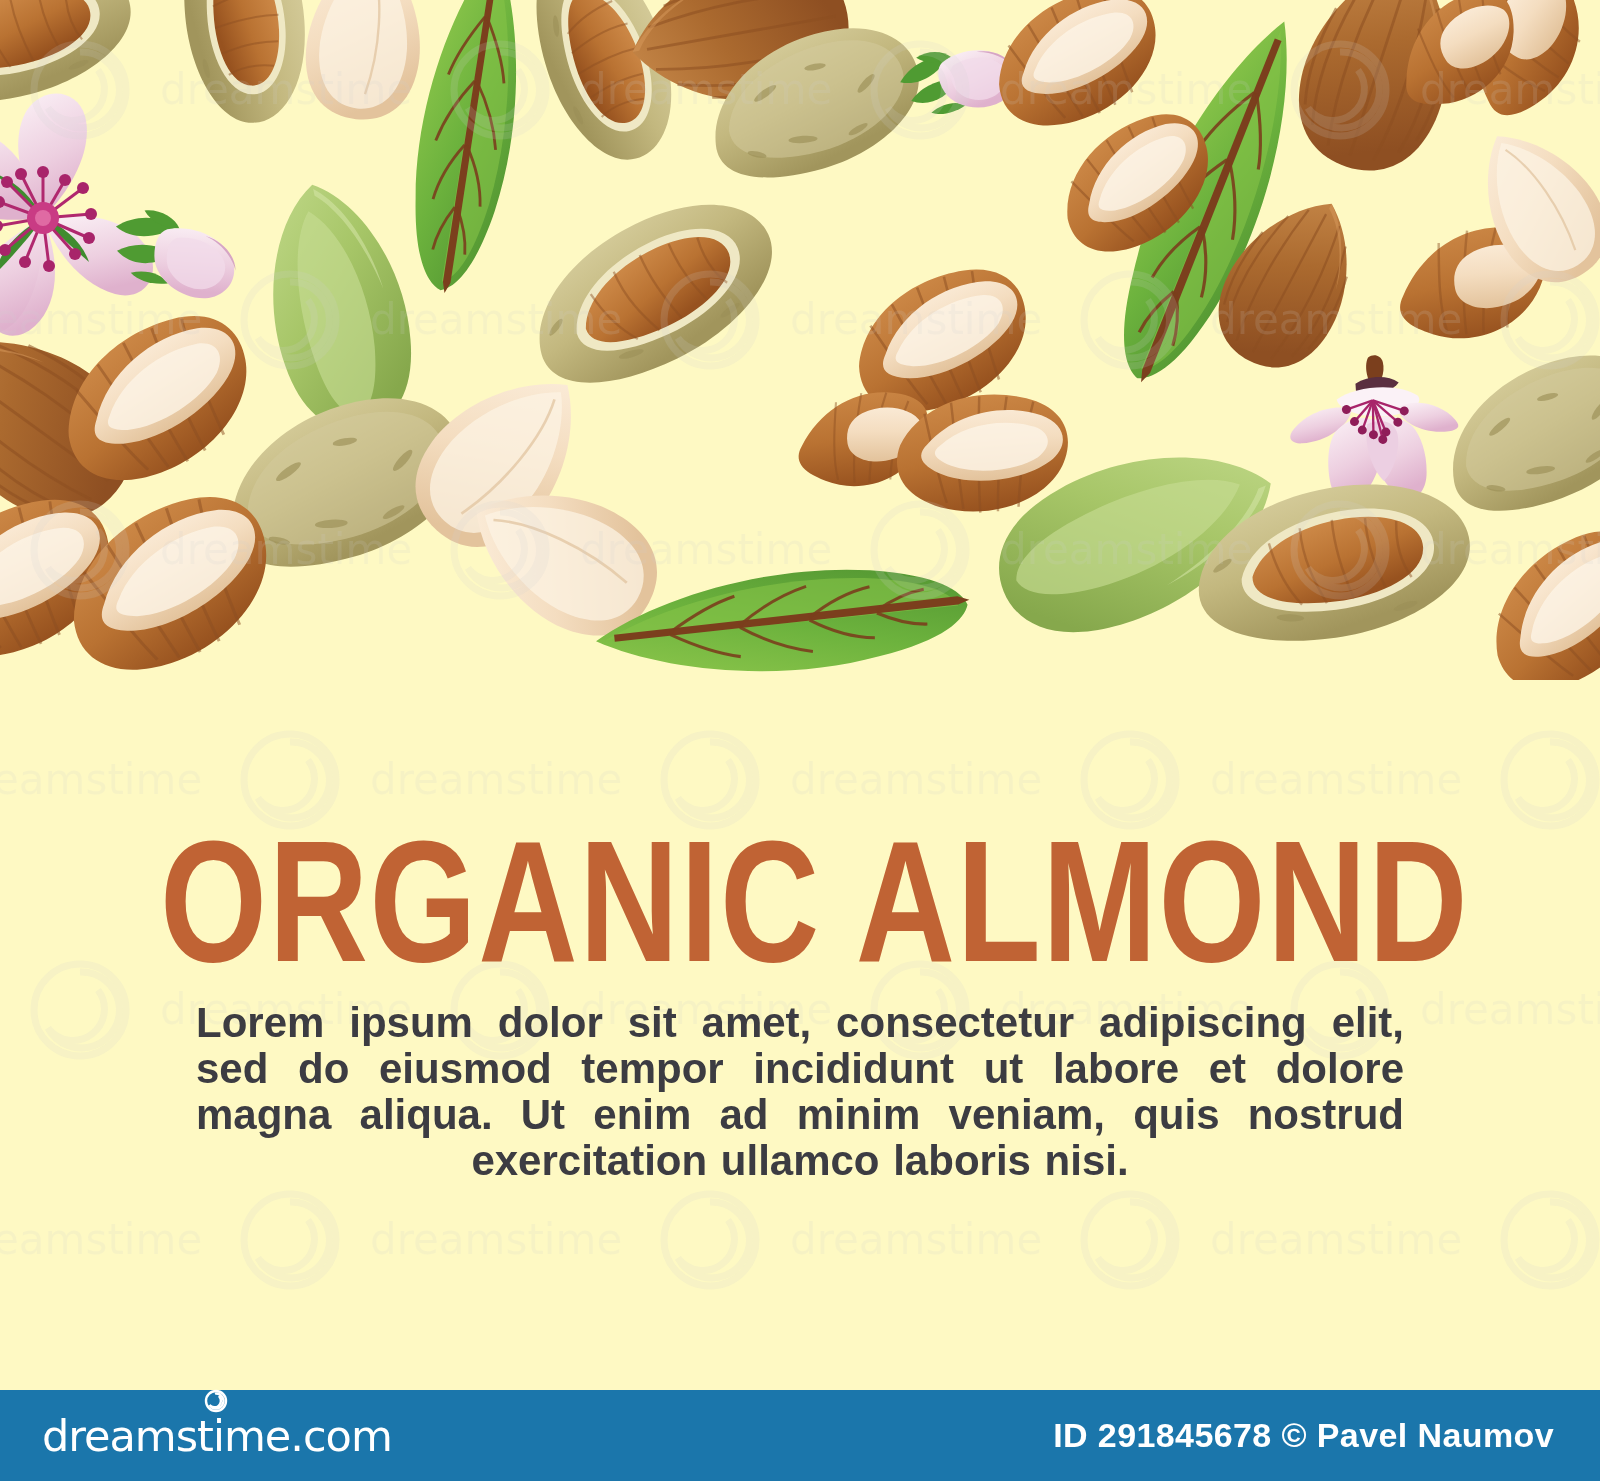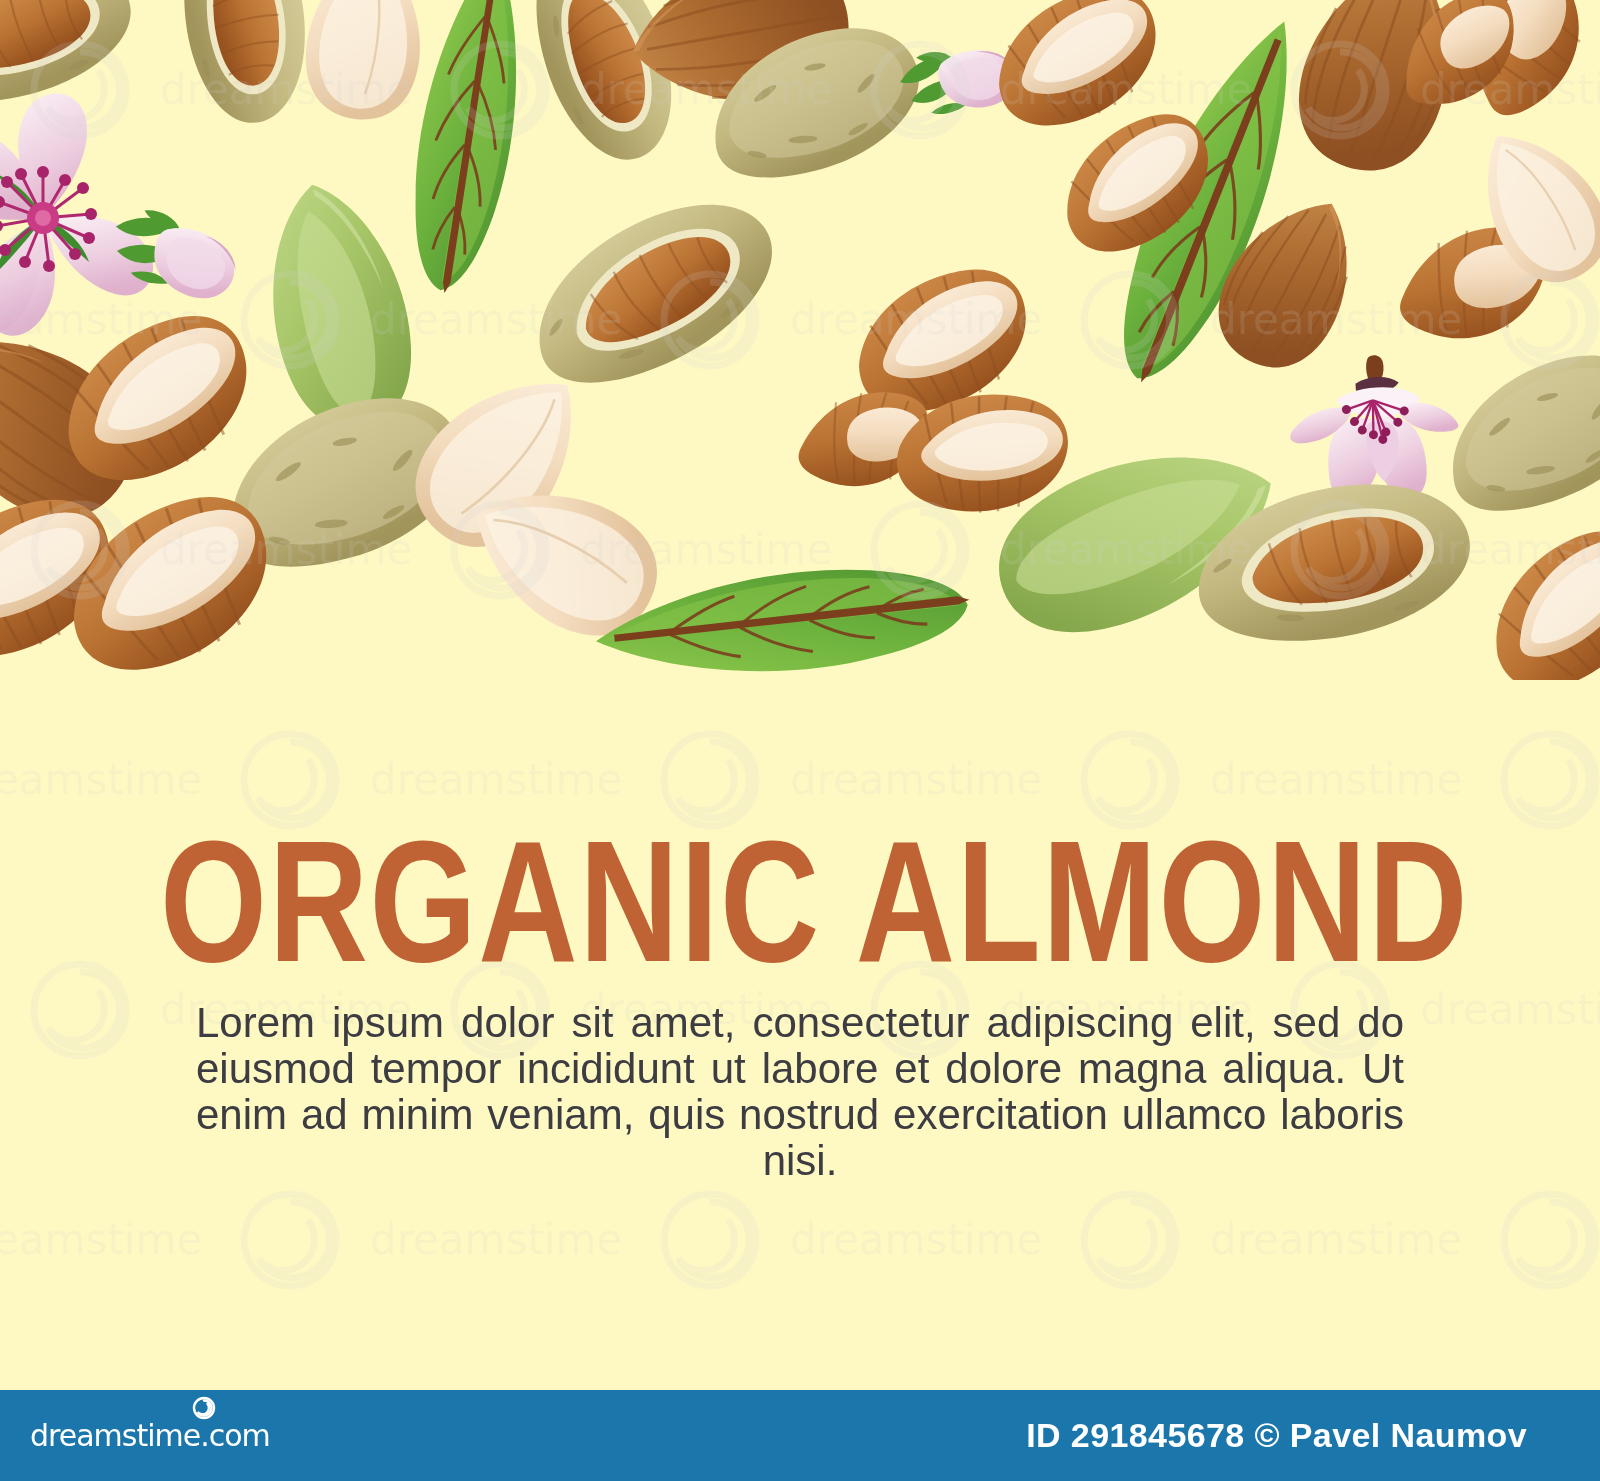--- a/index.html
+++ b/index.html
@@ -50,21 +50,21 @@
     transform-origin: 50% 0;
     white-space: nowrap;
   }
   #body-copy {
     position: absolute;
     left: 196px; top: 1000px;
     width: 1208px;
     text-align: justify;
     text-align-last: center;
     font-family: "Liberation Sans Narrow", "Liberation Sans", sans-serif;
-    font-weight: 400;
+    font-weight: 700;
     font-size: 42px;
     line-height: 46px;
     color: #3c3c42;
     word-spacing: 2px;
   }
 
   
   #footer-bar {
     position: absolute;
     left: 0; top: 1390px;
@@ -73,37 +73,38 @@
     display: flex;
     align-items: center;
     justify-content: space-between;
     padding: 0 30px;
   }
   #ds-logo {
     display: flex;
     align-items: baseline;
     color: #ffffff;
     font-family: "DejaVu Sans", sans-serif;
-    font-size: 30px;
+    font-size: 43px;
     font-weight: 400;
     letter-spacing: -1px;
     position: relative;
+    margin-left: 12px;
   }
   #ds-logo .spiral {
     position: absolute;
     left: 162px; top: -22px;
     width: 24px; height: 24px;
   }
   #credit {
     color: #ffffff;
     font-family: "Liberation Sans", sans-serif;
     font-size: 34px;
     font-weight: 700;
     letter-spacing: .4px;
-    margin-right: 43px;
+    margin-right: 16px;
   }
 </style>
 </head>
 <body>
 
 <div id="page">
 
   <div id="art-band">
     <svg viewBox="0 0 1600 680" xmlns="http://www.w3.org/2000/svg">
       <defs>

